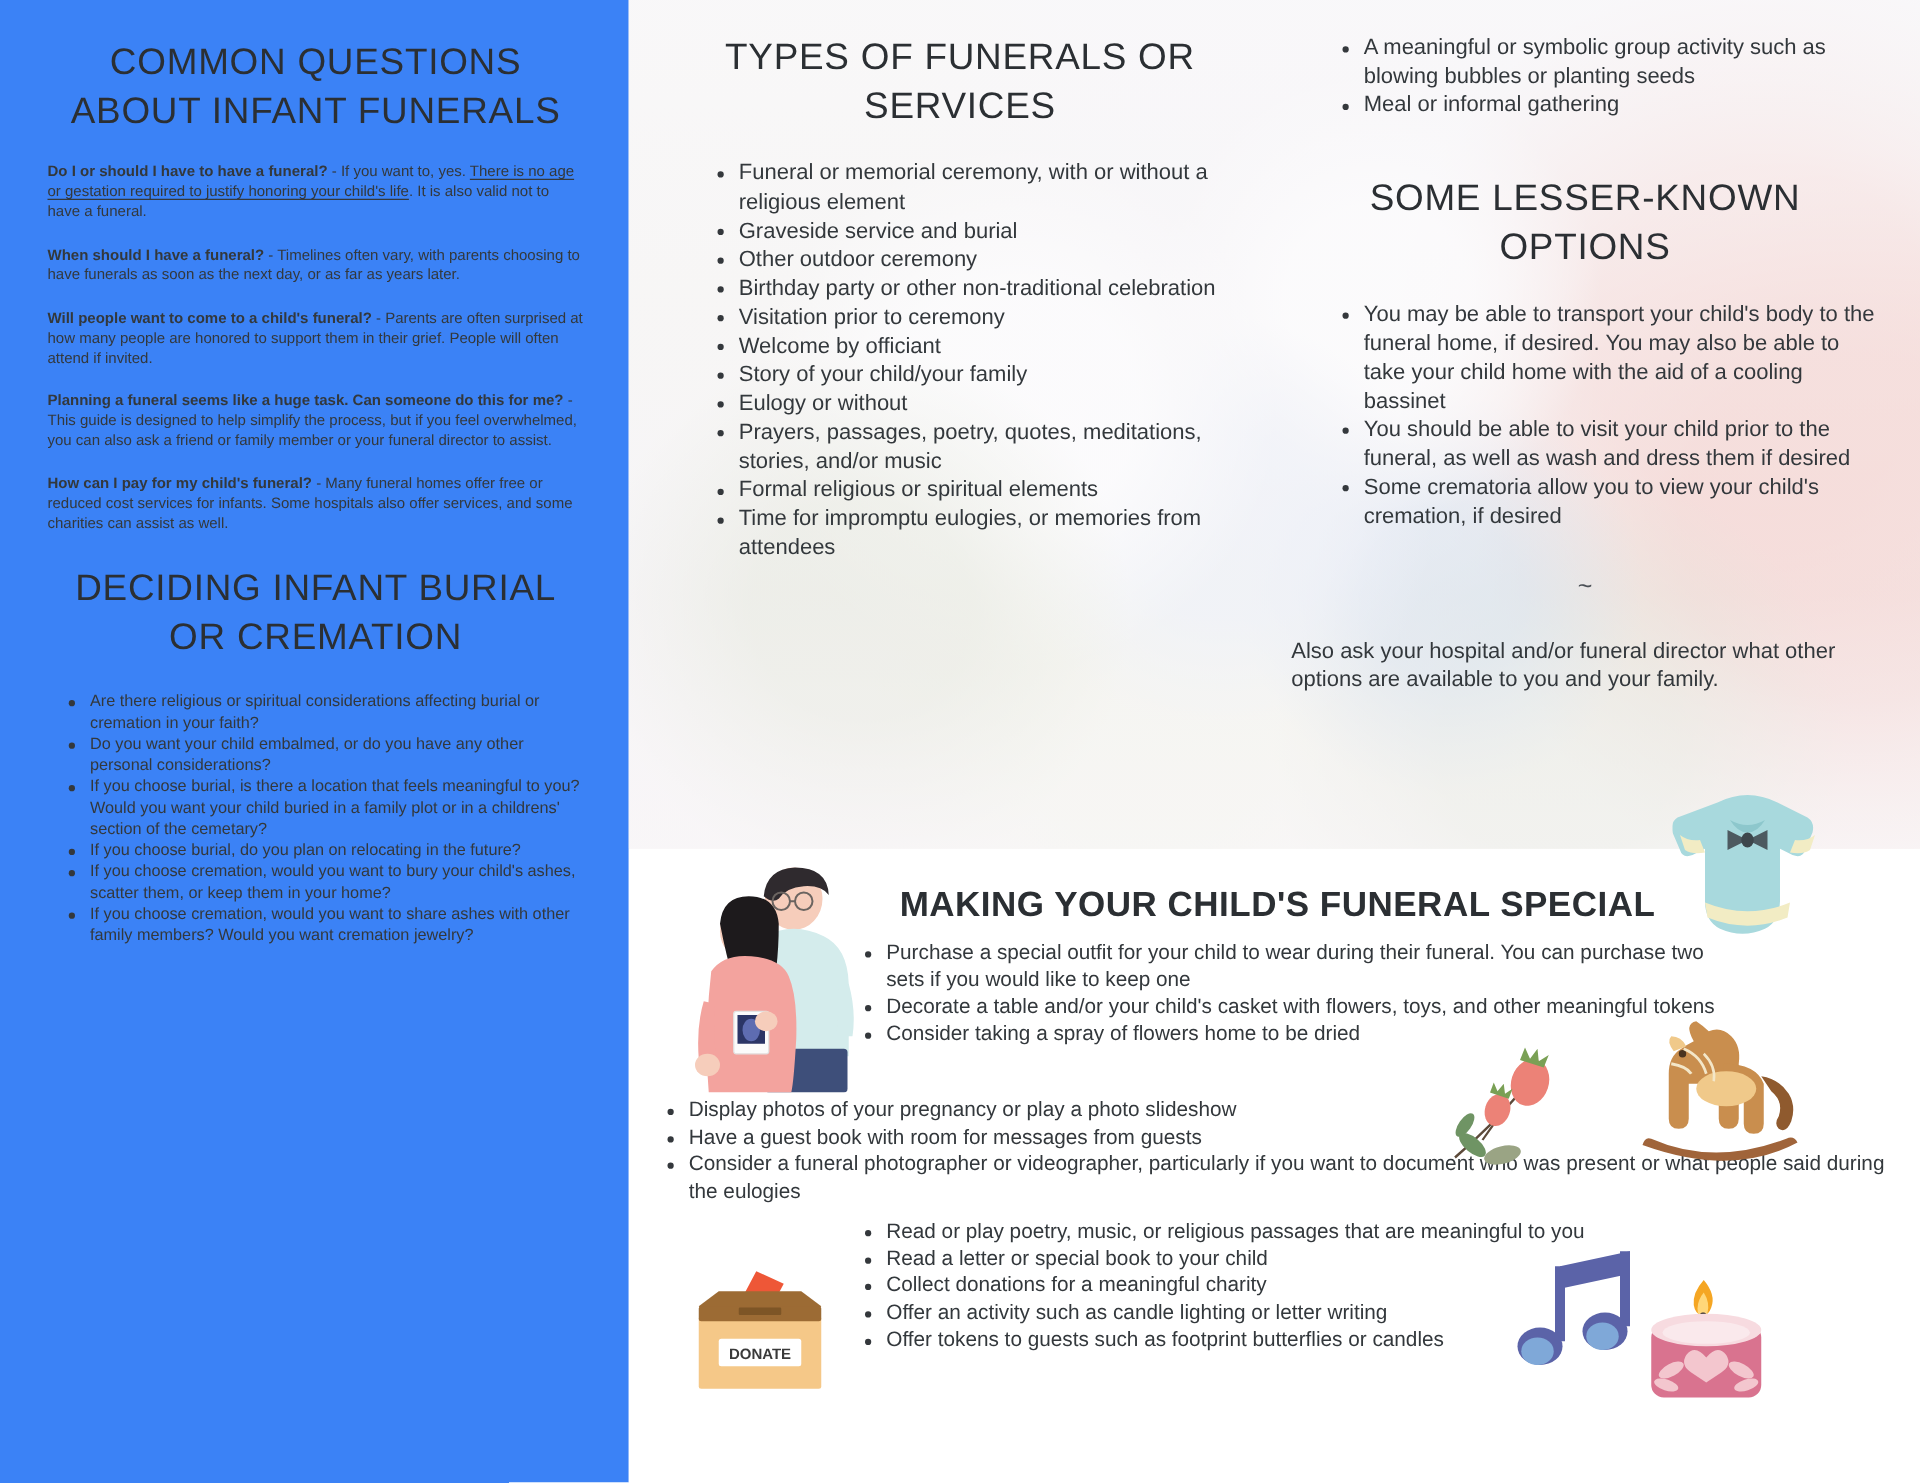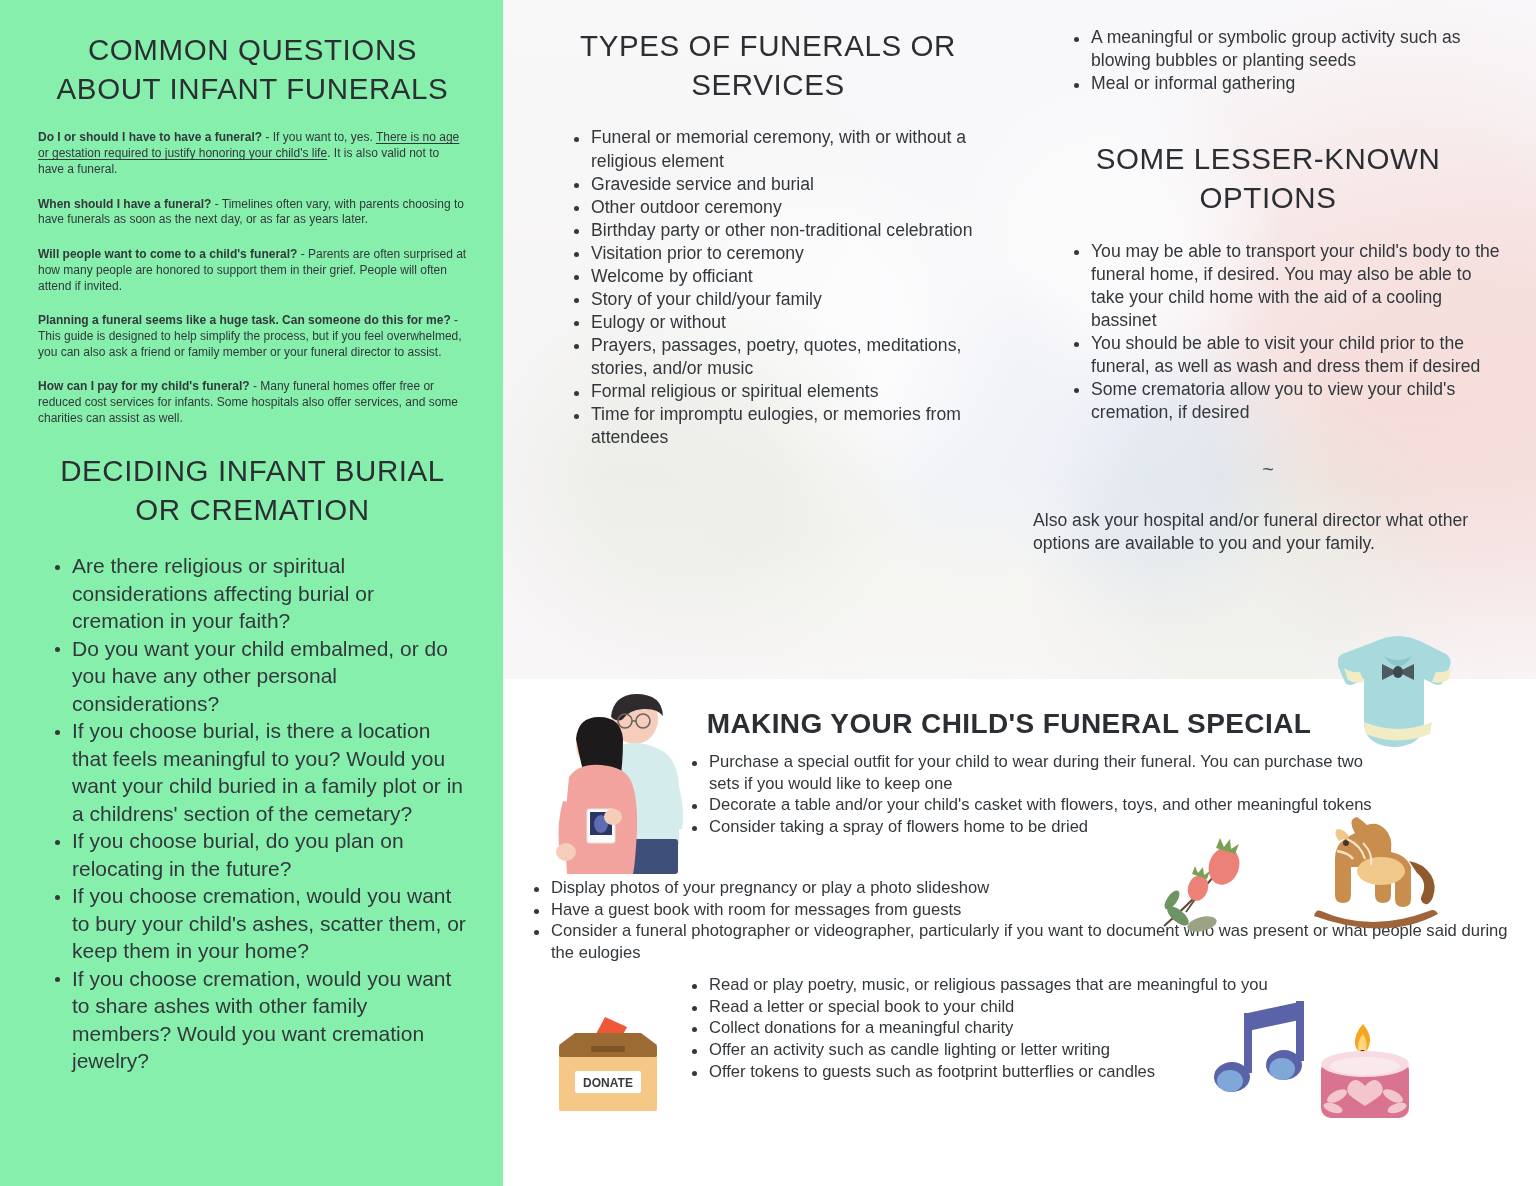--- a/index.html
+++ b/index.html
@@ -10,21 +10,21 @@
     color: #2f3437;
     position: relative;
     overflow: hidden;
   }
 
   
   #left-panel {
     position: absolute;
     left: 0; top: 0;
     width: 503px; height: 1186px;
-    background: #86efac;
+    background: #3b82f6;
     padding: 30px 36px 0 38px;
   }
   .sec-title {
     font-size: 29.5px;
     font-weight: 400;
     letter-spacing: 0.6px;
     text-align: center;
     line-height: 1.33;
     color: #2b2f33;
   }
@@ -43,21 +43,21 @@
   ul.blist li::before {
     content: "";
     position: absolute;
     left: 9px; top: 0.60em;
     width: 5px; height: 5px;
     border-radius: 50%;
     background: #34383c;
   }
 
   #deciding-title { margin-top: 24px; margin-bottom: 20px; }
-  #deciding-list { font-size: 21px; color: #33383c; padding-left: 8px; margin-top: 23px; }
+  #deciding-list { font-size: 13px; color: #33383c; padding-left: 8px; margin-top: 23px; }
 
   
   #photo-area {
     position: absolute;
     left: 503px; top: 0;
     width: 1033px; height: 679px;
     overflow: hidden;
     background: #f6f4f6;
   }
   #photo-area .bgimg {
@@ -105,21 +105,21 @@
 
   
   #bottom {
     position: absolute;
     left: 503px; top: 679px;
     width: 1033px; height: 507px;
     background: #ffffff;
   }
   #bottom-title {
     position: absolute;
-    left: 156px; top: 29px;
+    left: 169px; top: 29px;
     width: 700px;
     text-align: center;
     font-size: 28px;
     letter-spacing: 0.4px;
     color: #2b2f33;
   }
   .bl { font-size: 16.6px; color: #33383c; line-height: 1.28; }
   #bottom-list-a { position: absolute; left: 180px; top: 72px; width: 700px; }
   #bottom-list-b { position: absolute; left: 22px; top: 198px; width: 990px; }
   #bottom-list-c { position: absolute; left: 180px; top: 295px; width: 620px; }

